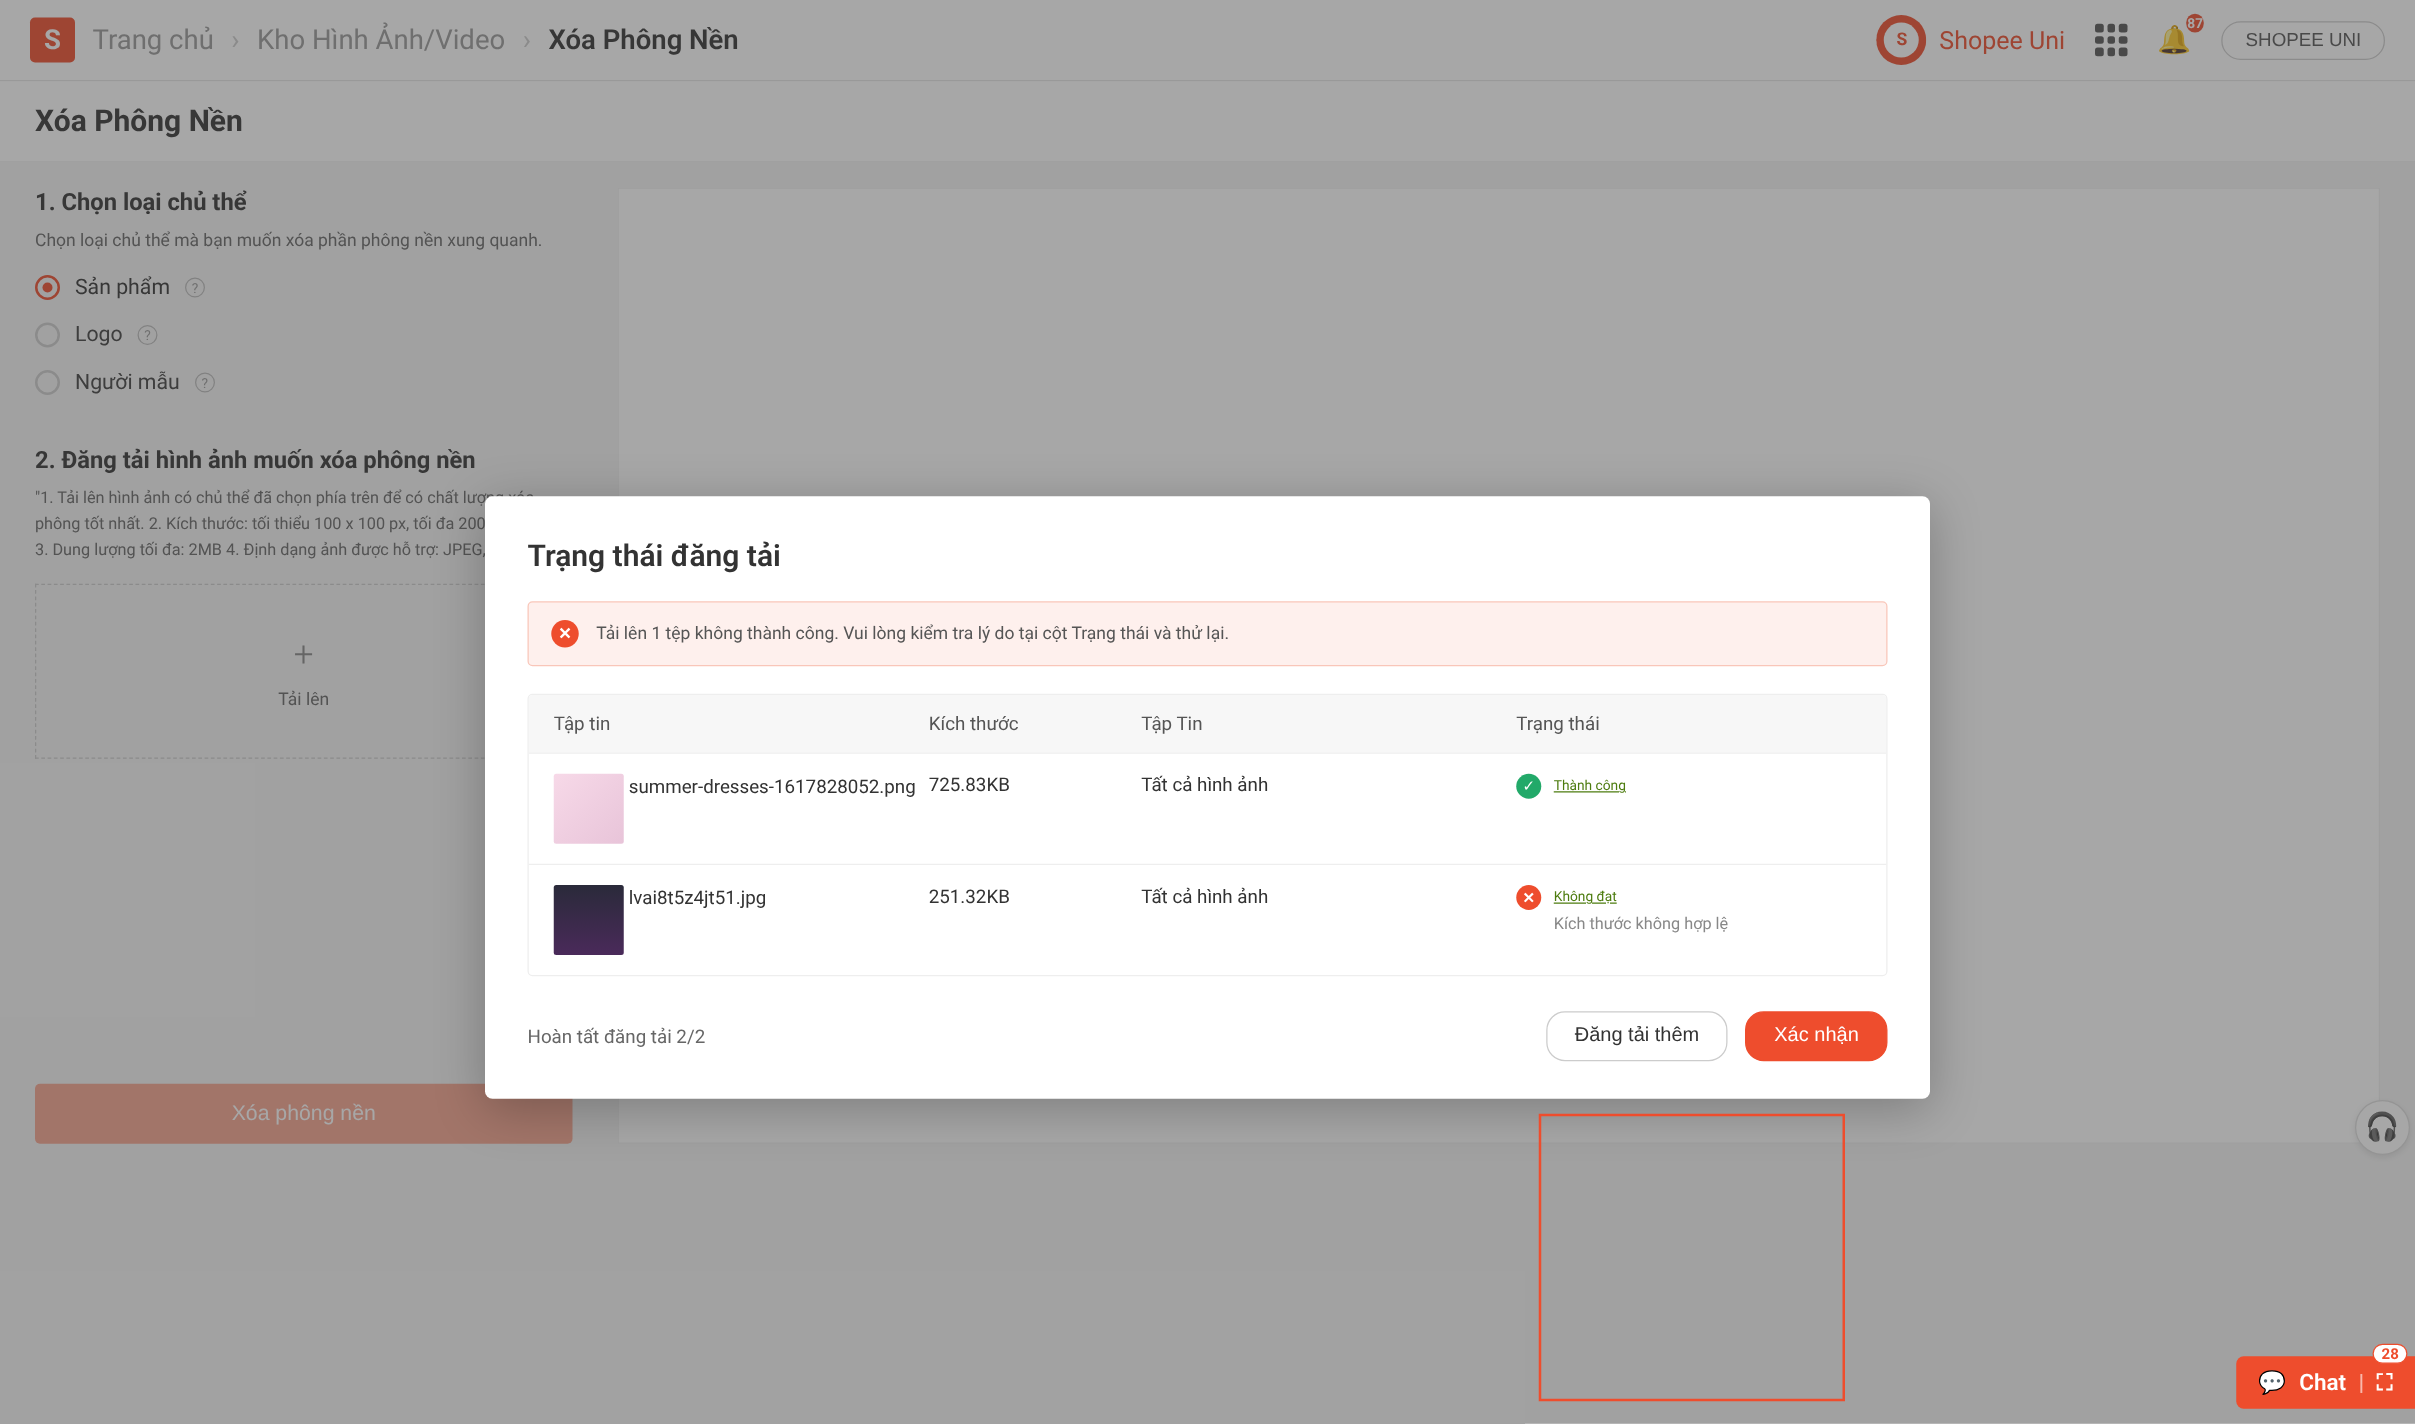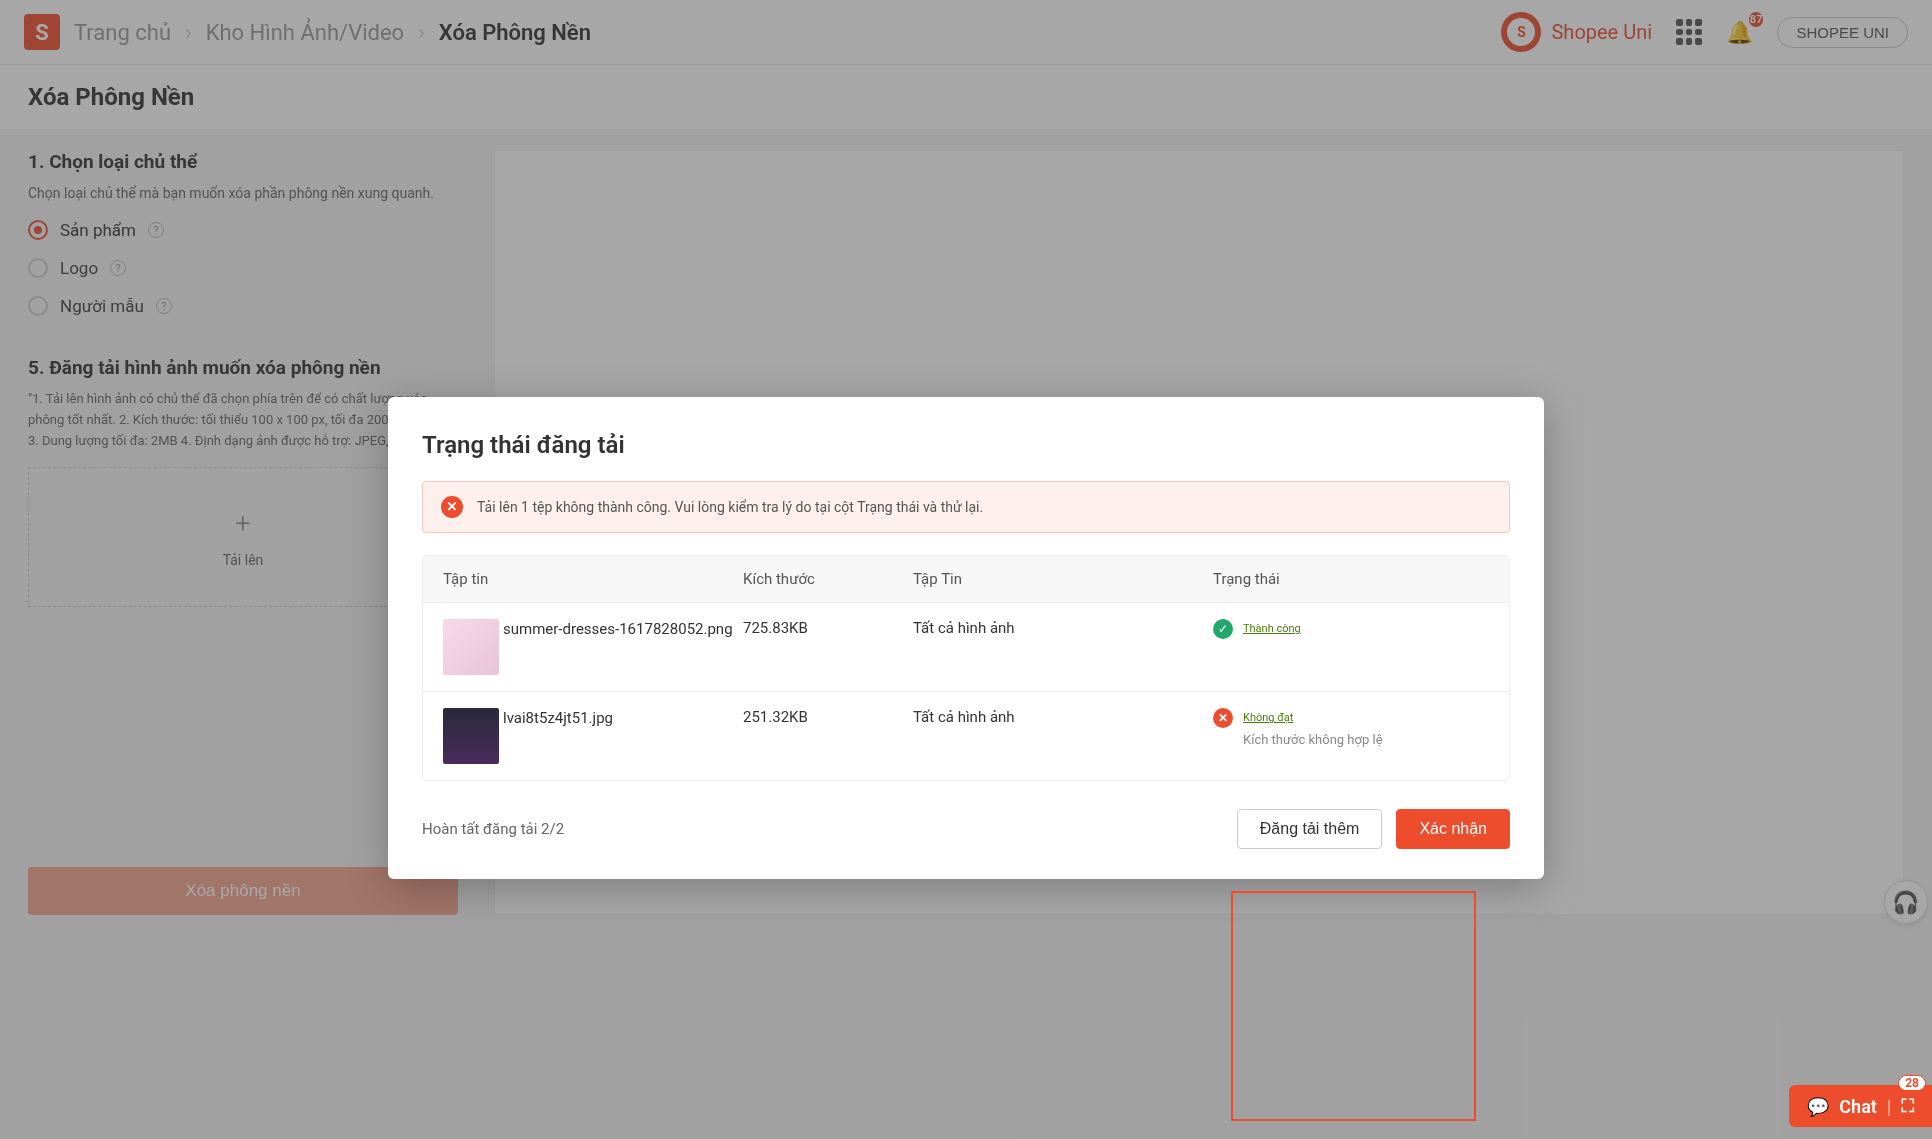--- a/index.html
+++ b/index.html
@@ -276,21 +276,21 @@
   pointer-events:none;
 }
 
 .modal-footer{
   display:flex;justify-content:space-between;align-items:center;
   margin-top:28px;
 }
 .progress-text{color:#666;font-size:15px;}
 .footer-actions{display:flex;gap:14px;}
 .btn{
-  padding:10px 22px;border-radius:4px;font-size:16px;cursor:pointer;
+  padding:10px 22px;border-radius:15px;font-size:16px;cursor:pointer;
 }
 .btn-outline{background:#fff;border:1px solid #ccc;color:#333;}
 .btn-primary{background:#ee4d2d;border:1px solid #ee4d2d;color:#fff;}
 
 
 .chat-widget{
   position:absolute;right:0;bottom:12px;
   background:#ee4d2d;color:#fff;
   padding:10px 18px;border-radius:6px 0 0 6px;
   display:flex;align-items:center;gap:10px;font-size:18px;font-weight:600;
@@ -368,21 +368,21 @@
         <span class="radio-label">Logo</span>
         <span class="help-icon">?</span>
       </div>
       <div class="radio-item">
         <span class="radio-dot"></span>
         <span class="radio-label">Người mẫu</span>
         <span class="help-icon">?</span>
       </div>
     </div>
 
-    <div class="section-title">5. Đăng tải hình ảnh muốn xóa phông nền</div>
+    <div class="section-title">2. Đăng tải hình ảnh muốn xóa phông nền</div>
     <div class="desc-note">"1. Tải lên hình ảnh có chủ thể đã chọn phía trên để có chất lượng xóa phông tốt nhất. 2. Kích thước: tối thiểu 100 x 100 px, tối đa 2000 x 2000 px 3. Dung lượng tối đa: 2MB 4. Định dạng ảnh được hỗ trợ: JPEG, JPG, PNG"</div>
     <div class="upload-box">
       <span class="plus">+</span>
       <span>Tải lên</span>
     </div>
 
     <div style="height:260px"></div>
     <button class="remove-bg-btn">Xóa phông nền</button>
   </div>
 

